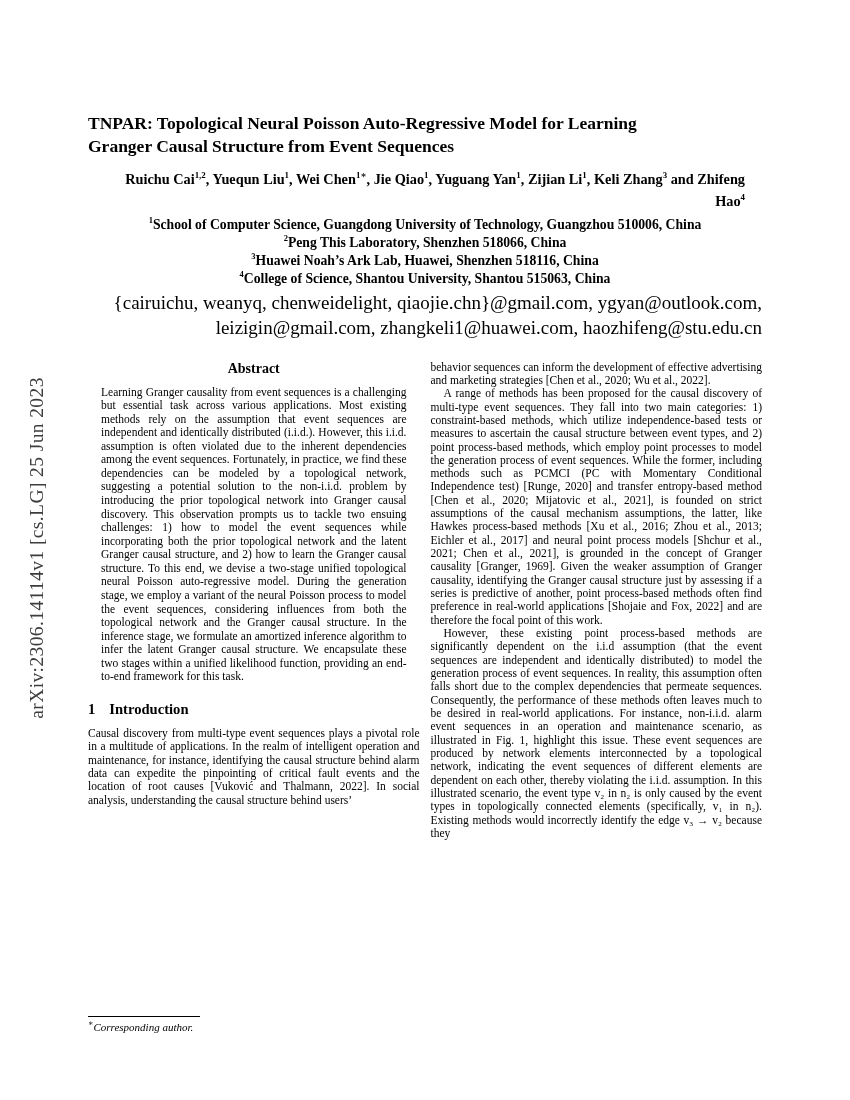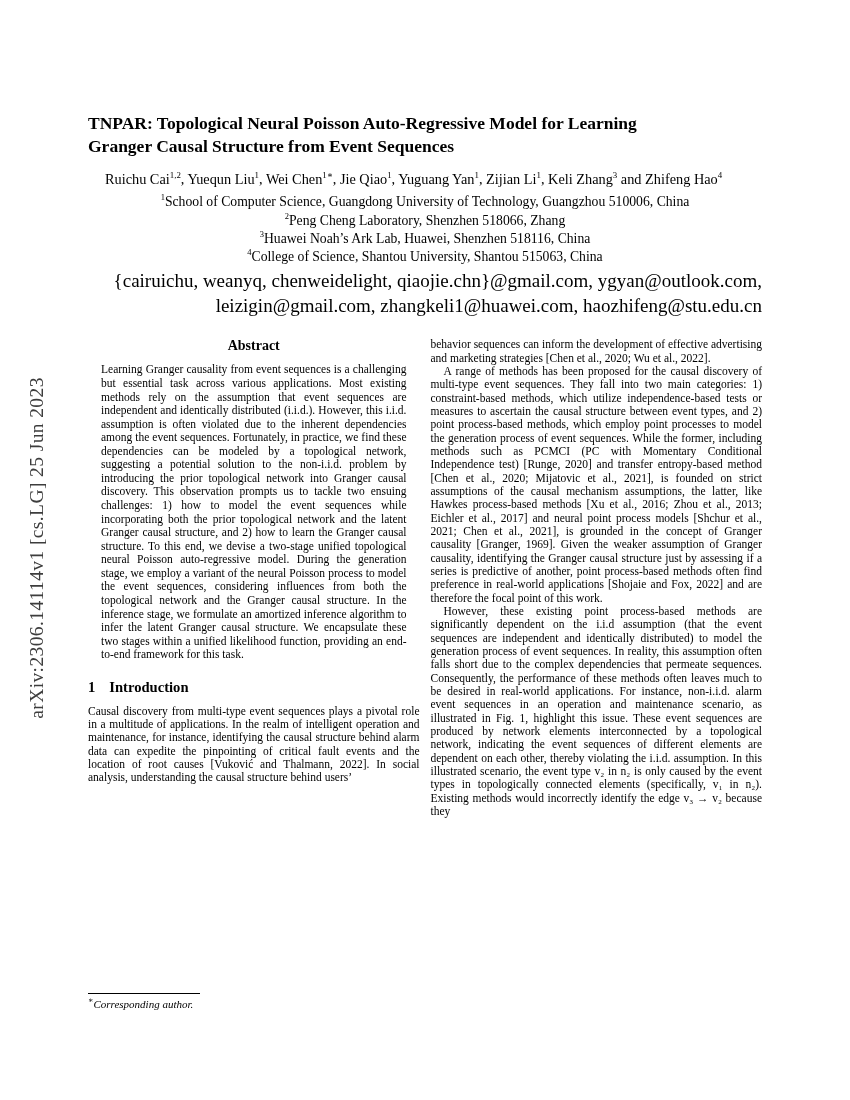--- a/index.html
+++ b/index.html
@@ -10,24 +10,24 @@
     overflow:hidden; padding:112px 88px 0 88px; margin:0 auto;
   }
   
   .arxiv-strip {
     position:absolute; left:37px; top:548px;
     transform:translate(-50%,-50%) rotate(-90deg);
     white-space:nowrap; font-size:19.5px; letter-spacing:0.4px; color:#3d3d3d;
   }
   
   .title { text-align:left; font-size:17.5px; font-weight:bold; line-height:1.32; }
-  .authors { text-align:left; font-size:14.3px; font-weight:normal; line-height:1.55;
+  .authors { text-align:right; font-size:14.3px; font-weight:bold; line-height:1.55;
              margin:10px auto 0 auto; max-width:640px; }
   sup { font-size:62%; vertical-align:super; line-height:0; }
-  .affils { margin-top:3px; }
+  .affils { margin-top:3px;font-weight:bold; }
   .affil { text-align:center; font-size:13.7px; line-height:1.33; }
   .emails { text-align:right; font-size:19px; line-height:1.32; margin-top:2px; }
   
   .columns { display:flex; gap:11px; margin-top:20px; height:678px; }
   .col { flex:1 1 0; display:flex; flex-direction:column; min-width:0; }
   .abstract-head { text-align:center; font-size:14px; font-weight:bold; margin-bottom:9px; }
   .abstract-body {
     font-size:11.5px; line-height:1.18; text-align:justify; padding:0 13px;
     hyphens:auto; -webkit-hyphens:auto;
   }
@@ -56,21 +56,21 @@
       <span>TNPAR: Topological Neural Poisson Auto-Regressive Model for Learning</span><br>
       <span>Granger Causal Structure from Event Sequences</span>
     </h1>
 
     <div class="authors">
       <span class="author"><span>Ruichu Cai</span><sup>1,2</sup><span>, </span></span><span class="author"><span>Yuequn Liu</span><sup>1</sup><span>, </span></span><span class="author"><span>Wei Chen</span><sup>1∗</sup><span>, </span></span><span class="author"><span>Jie Qiao</span><sup>1</sup><span>, </span></span><span class="author"><span>Yuguang Yan</span><sup>1</sup><span>, </span></span><span class="author"><span>Zijian Li</span><sup>1</sup><span>, </span></span><span class="author"><span>Keli Zhang</span><sup>3</sup><span> and </span></span><span class="author"><span>Zhifeng Hao</span><sup>4</sup><span></span></span>
     </div>
 
     <div class="affils">
       <div class="affil"><sup>1</sup><span>School of Computer Science, Guangdong University of Technology, Guangzhou 510006, China</span></div>
-      <div class="affil"><sup>2</sup><span>Peng Cheng Laboratory, Shenzhen 518066, Zhang</span></div>
+      <div class="affil"><sup>2</sup><span>Peng This Laboratory, Shenzhen 518066, China</span></div>
       <div class="affil"><sup>3</sup><span>Huawei Noah’s Ark Lab, Huawei, Shenzhen 518116, China</span></div>
       <div class="affil"><sup>4</sup><span>College of Science, Shantou University, Shantou 515063, China</span></div>
     </div>
 
     <div class="emails">
       <div>{cairuichu, weanyq, chenweidelight, qiaojie.chn}@gmail.com, ygyan@outlook.com,</div>
       <div>leizigin@gmail.com, zhangkeli1@huawei.com, haozhifeng@stu.edu.cn</div>
     </div>
   </header>
 

